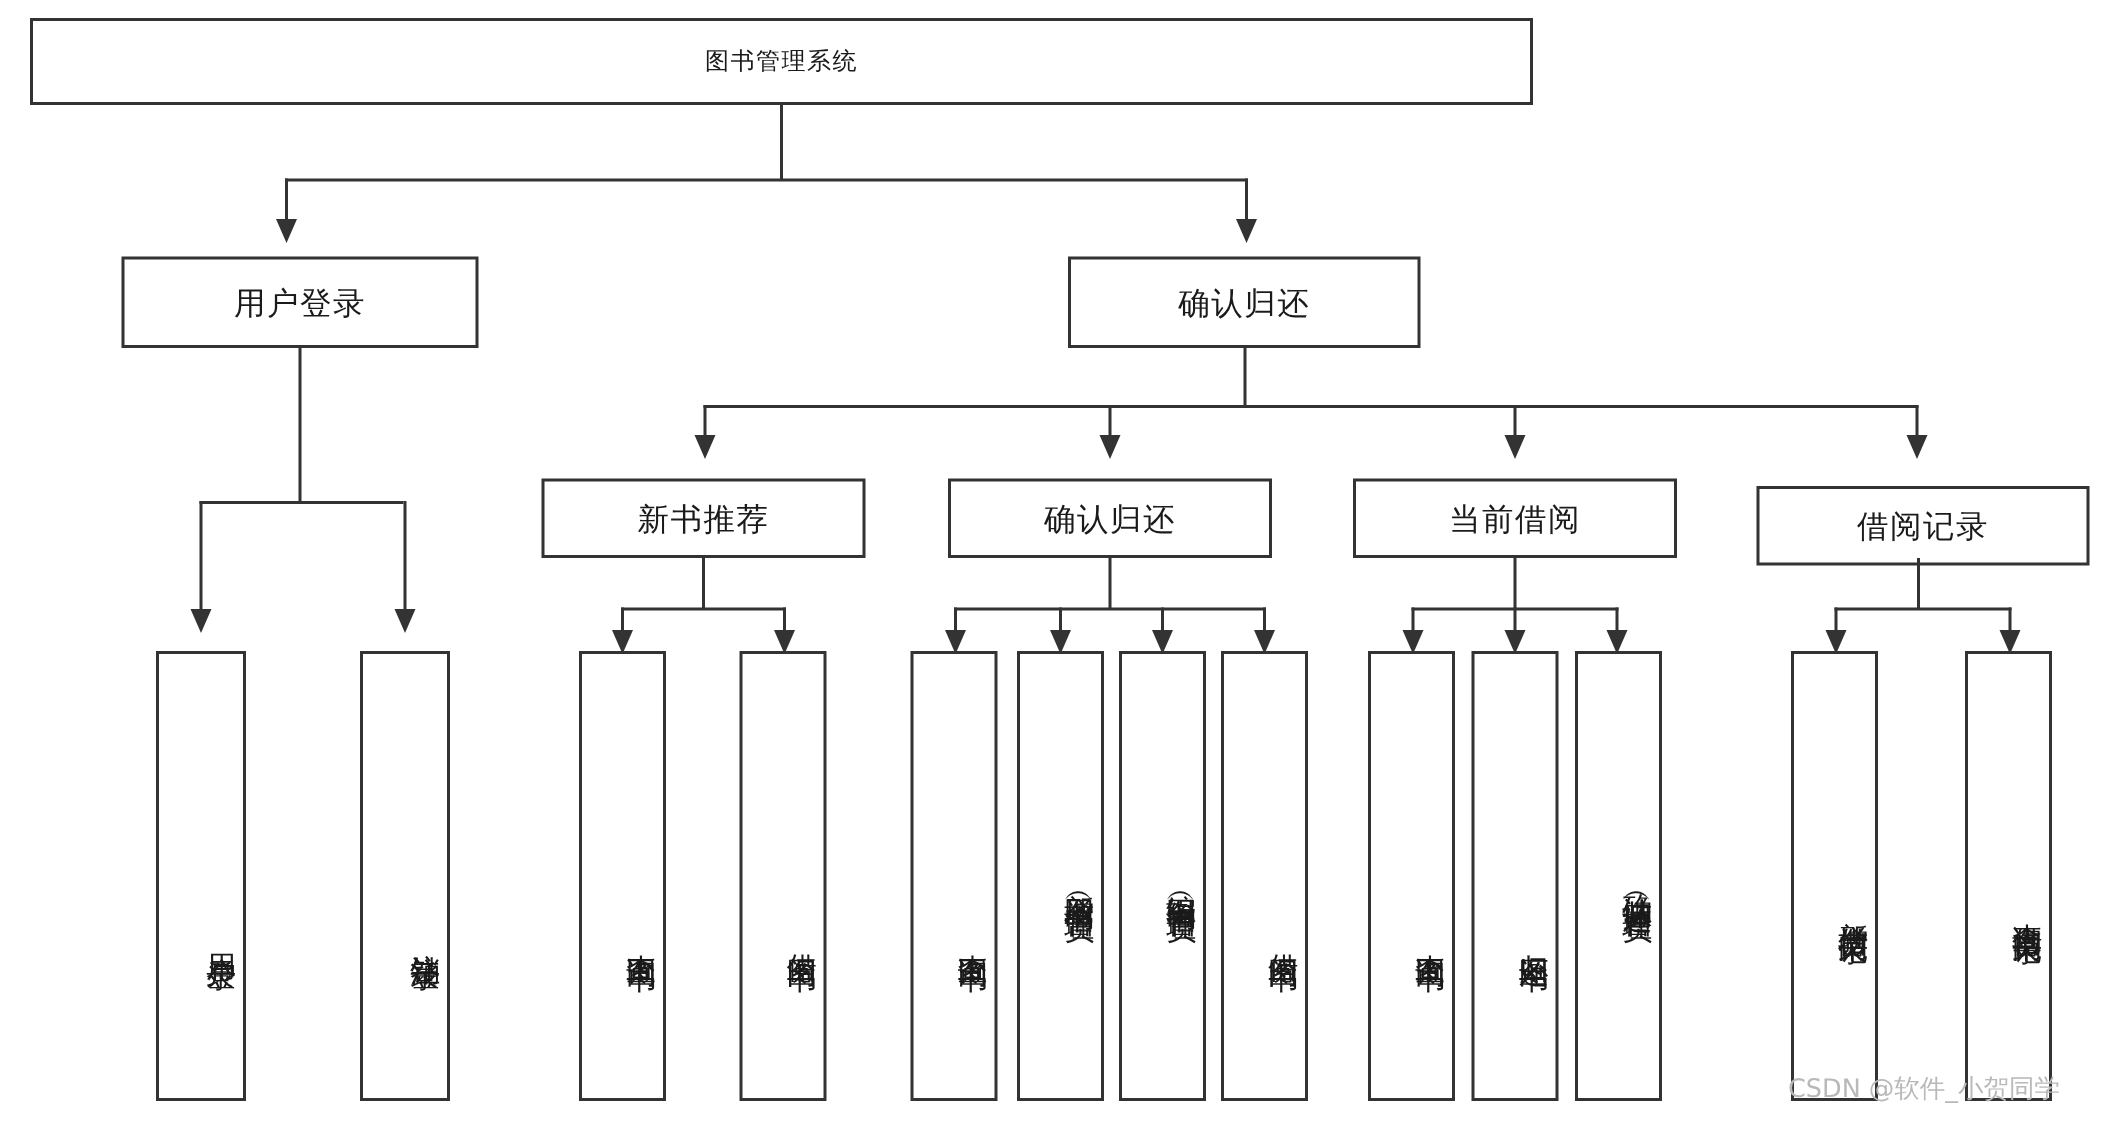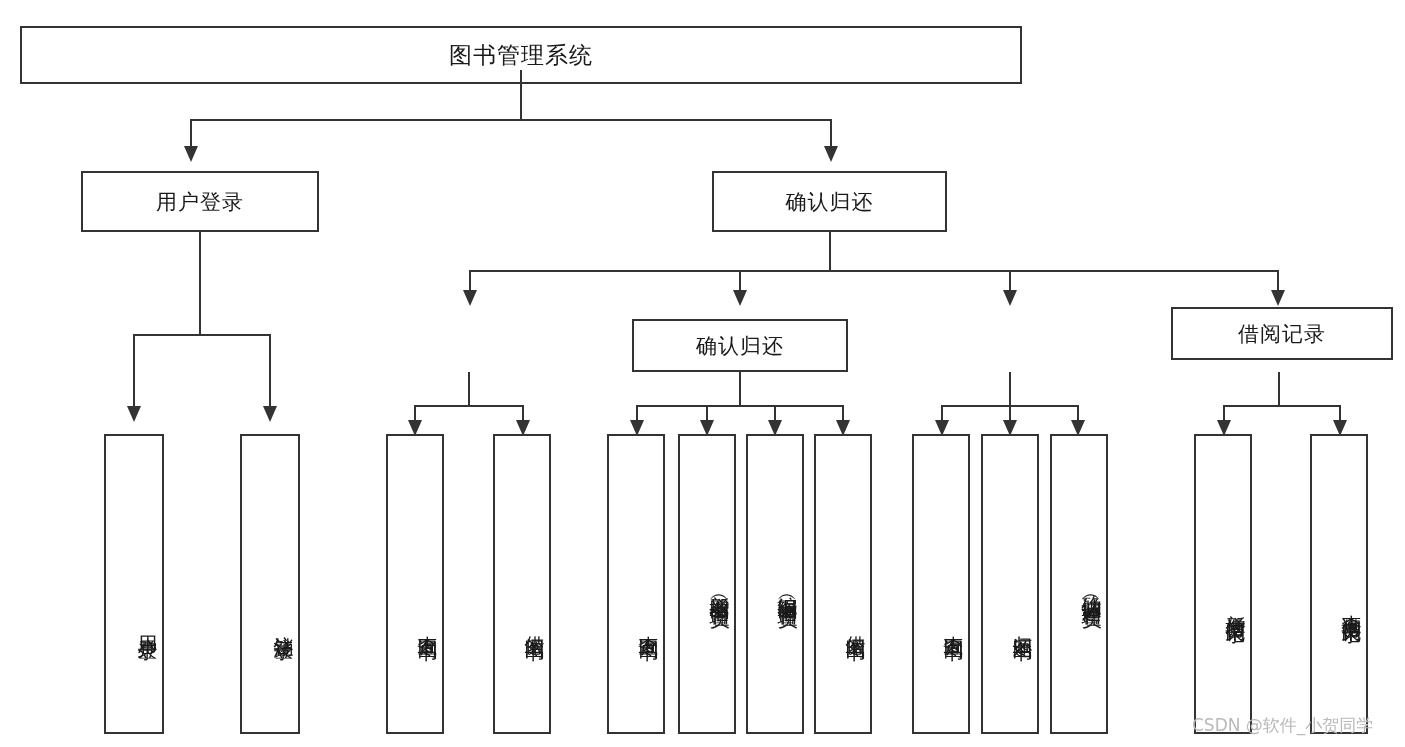--- a/index.html
+++ b/index.html
@@ -27,22 +27,21 @@
     display: flex;
     align-items: center;
     justify-content: center;
     color: #1a1a1a;
   }
   .node.h {
     font-size: 21px;
     letter-spacing: 1px;
   }
   .node.root {
-    font-size: 23px;
-    margin-top: 14px;
+    font-size: 16px;
   }
   .node.v {
     font-size: 20px;
     writing-mode: vertical-rl;
     text-orientation: upright;
     align-items: flex-start;
     justify-content: center;
     padding-top: 14px;
     line-height: 1.45;
     letter-spacing: 2px;
@@ -120,27 +119,33 @@
 
   <div class="ln v" style="left:739px; top:270px; width:2px; height:22px;"></div>
   <div class="arrow" style="left:733px; top:290px;"></div>
 
   <div class="ln v" style="left:1009px; top:270px; width:2px; height:22px;"></div>
   <div class="arrow" style="left:1003px; top:290px;"></div>
 
   <div class="ln v" style="left:1277px; top:270px; width:2px; height:22px;"></div>
   <div class="arrow" style="left:1271px; top:290px;"></div>
 
+  <div class="node h" style="left:361px; top:319px; width:216px; height:53px;">
+    <span class="lbl">新书推荐</span>
+  </div>
 
   <div class="node h" style="left:632px; top:319px; width:216px; height:53px;">
     <span class="lbl">确认归还</span>
   </div>
 
-
-  <div class="node h" style="left:1171px; top:307px; width:222px; height:53px;">
+  <div class="node h" style="left:902px; top:319px; width:216px; height:53px;">
+    <span class="lbl">当前借阅</span>
+  </div>
+
+  <div class="node h" style="left:1171px; top:324px; width:222px; height:53px;">
     <span class="lbl">借阅记录</span>
   </div>
 
   <div class="ln v" style="left:468px; top:372px; width:2px; height:34px;"></div>
   <div class="ln h" style="left:414px; top:405px; width:110px; height:2px;"></div>
   <div class="ln v" style="left:414px; top:405px; width:2px; height:18px;"></div>
   <div class="arrow" style="left:408px; top:420px;"></div>
   <div class="ln v" style="left:522px; top:405px; width:2px; height:18px;"></div>
   <div class="arrow" style="left:516px; top:420px;"></div>
 

